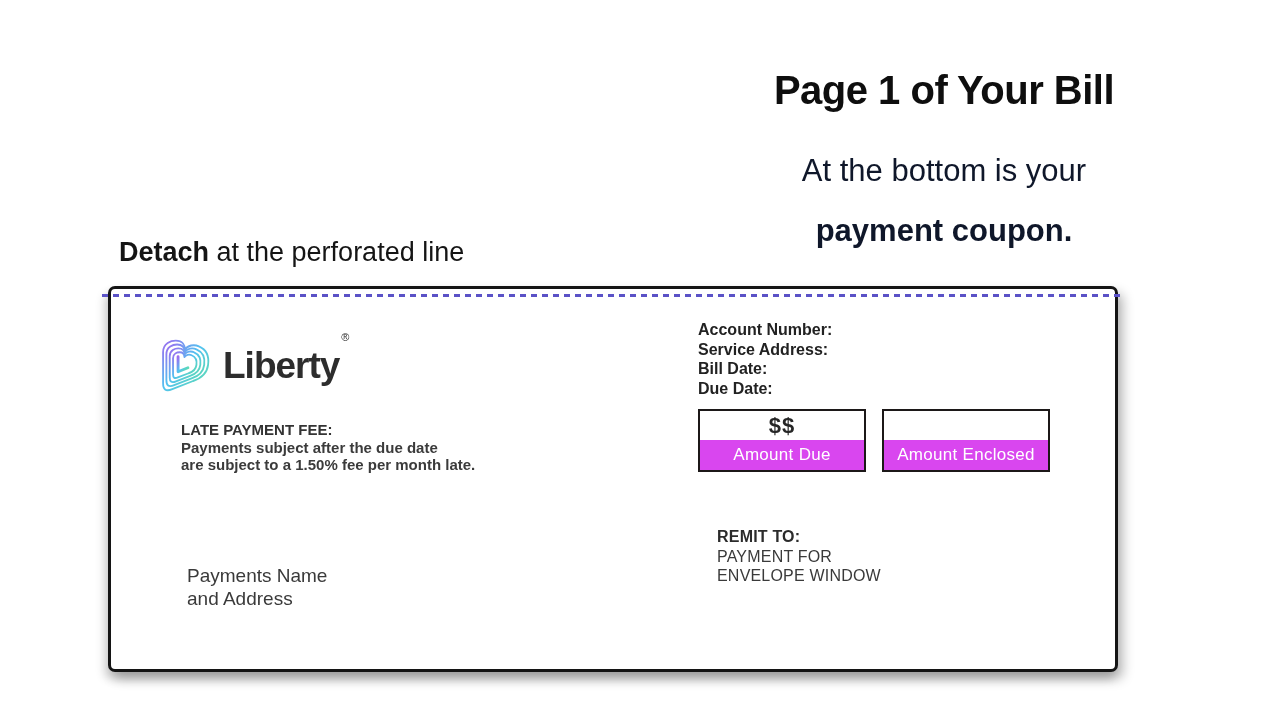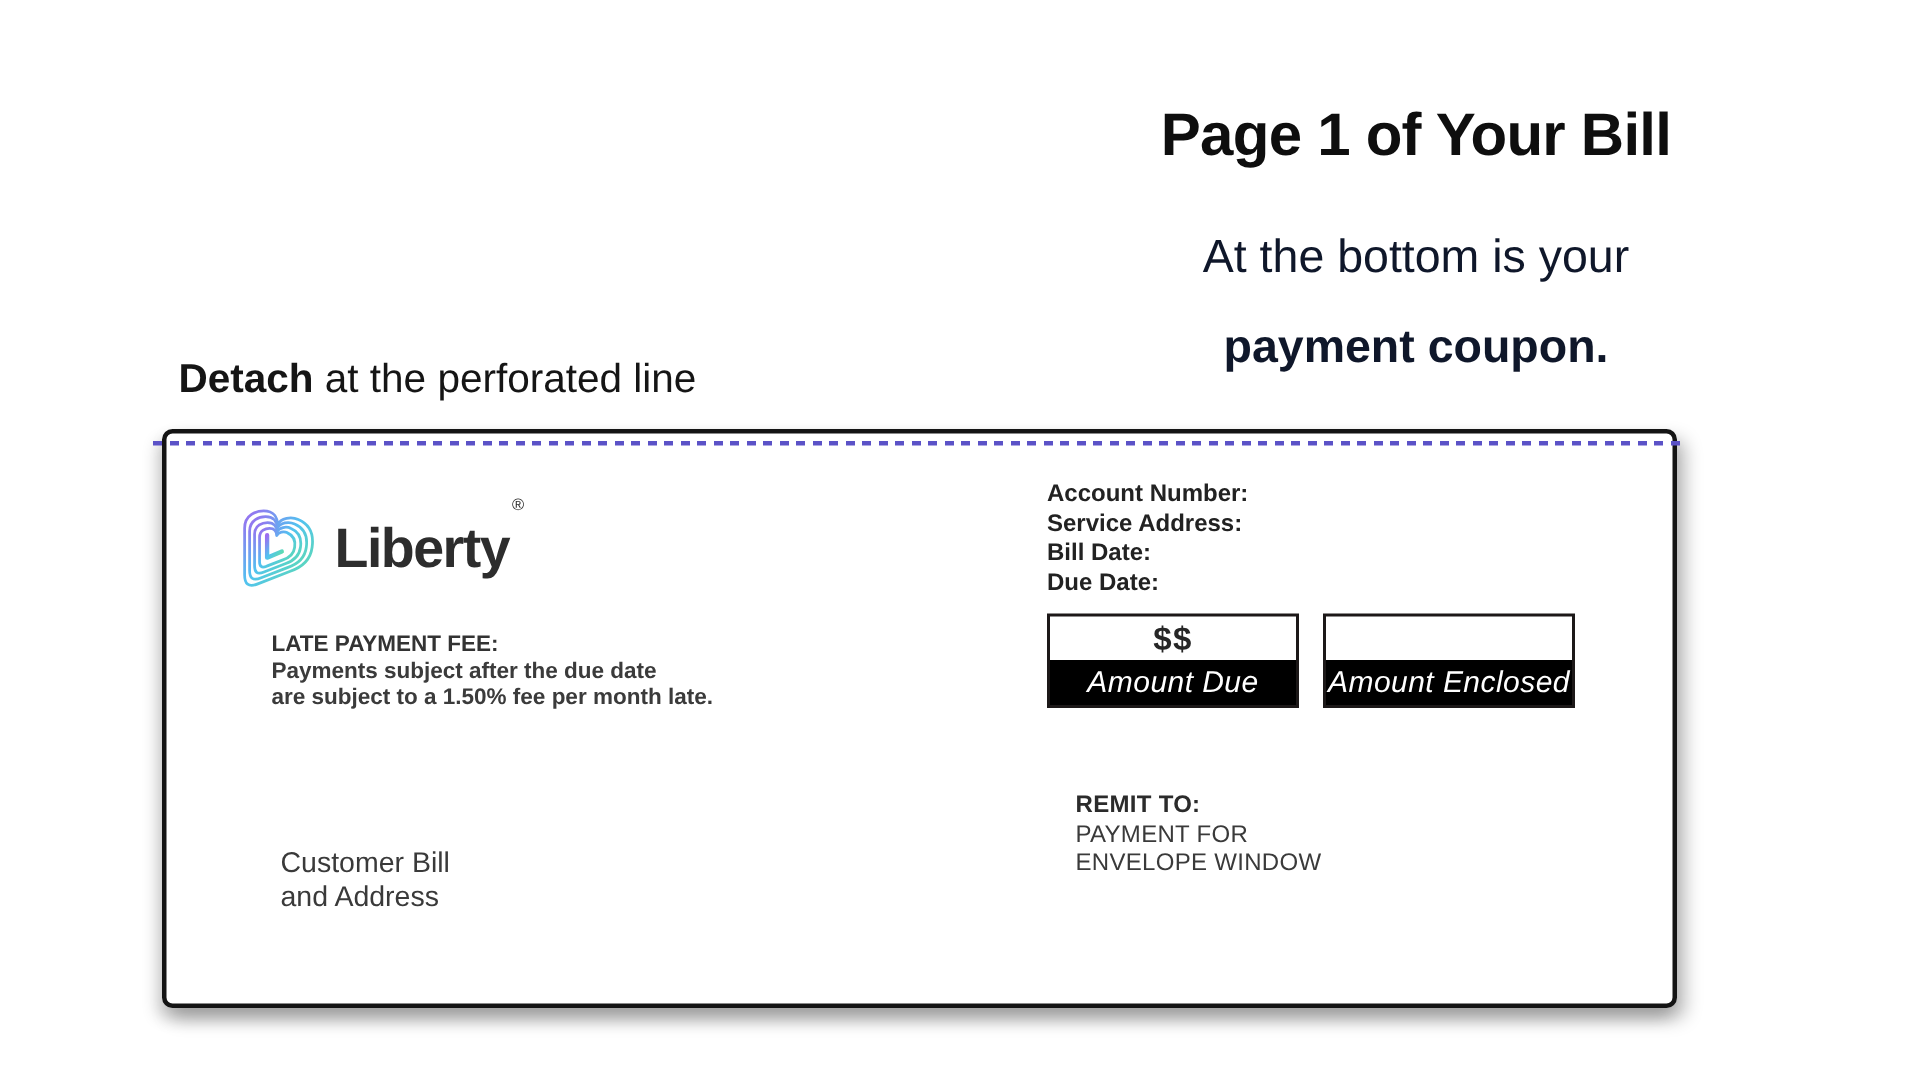--- a/index.html
+++ b/index.html
@@ -123,28 +123,27 @@
     display: flex;
     align-items: center;
     justify-content: center;
     font-size: 22px;
     font-weight: 700;
     color: #262626;
     letter-spacing: 1px;
   }
   .amount-label {
     height: 30px;
-    background: #000000;
+    background: #d946ef;
     color: #ffffff;
-    font-size: 20px;
+    font-size: 17px;
     display: flex;
     align-items: center;
     justify-content: center;
     letter-spacing: 0.3px;
-    font-style: italic;
   }
 
   
   .remit-block {
     position: absolute;
     left: 606px; top: 238px;
     font-size: 16px;
     line-height: 19.5px;
     color: #3a3a3a;
     letter-spacing: 0.2px;
@@ -229,17 +228,17 @@
     </div>
   </div>
 
   <div class="remit-block">
     <div class="remit-title">REMIT TO:</div>
     <div>PAYMENT FOR</div>
     <div>ENVELOPE WINDOW</div>
   </div>
 
   <div class="customer-block">
-    <div>Customer Bill</div>
+    <div>Payments Name</div>
     <div>and Address</div>
   </div>
 
 </div>
 
 </body></html>

